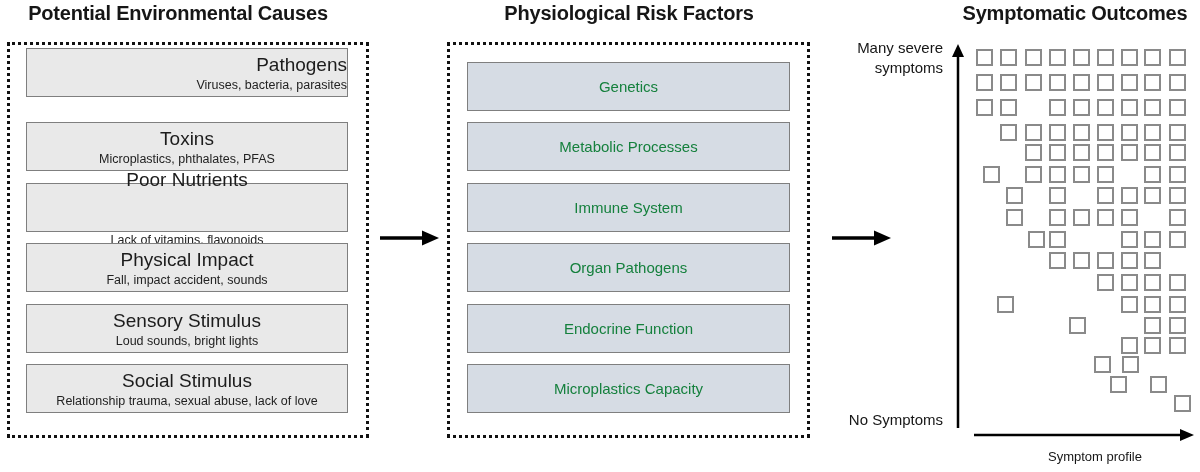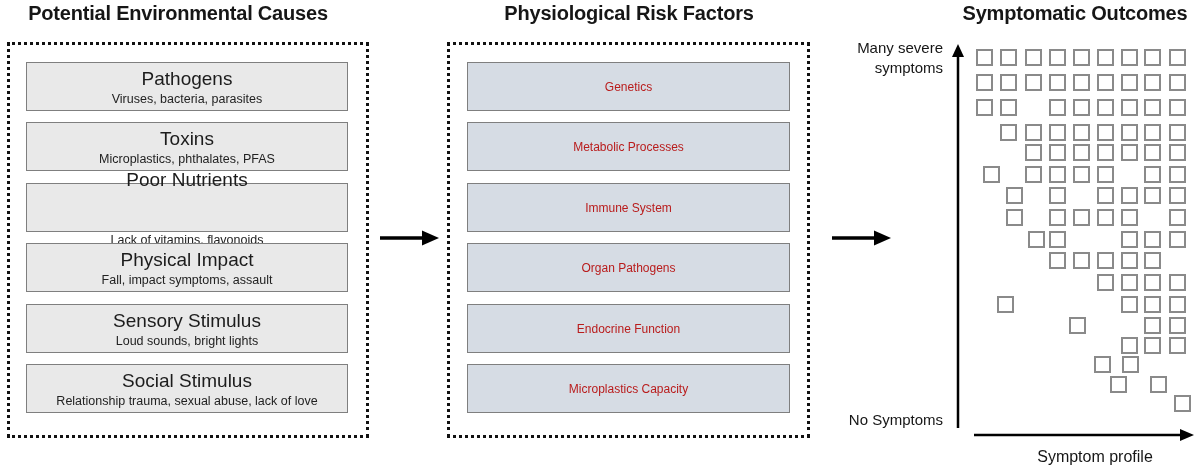--- a/index.html
+++ b/index.html
@@ -44,21 +44,21 @@
     display:flex;
     flex-direction:column;
     align-items:center;
     justify-content:center;
     text-align:center;
   }
   .cause-box{background:var(--cause-box-fill);left:26px;}
   .factor-box{background:var(--factor-box-fill);left:467px;width:323px;}
   .item-label{font-size:19px;line-height:23px;color:#1c1c1c;}
   .item-sub{font-size:12.5px;line-height:16px;color:#222222;margin-top:1px;}
-  .factor-label{font-size:12px;line-height:22px;color:#b91c1c;}
+  .factor-label{font-size:15px;line-height:22px;color:#15803d;}
   .flow-arrow{position:absolute;top:229px;}
   .axis-label{
     position:absolute;
     font-size:15px;
     line-height:20px;
     color:#161616;
   }
   .right-aligned{text-align:right;}
   .sq{
     position:absolute;
@@ -70,35 +70,35 @@
 </style>
 </head>
 <body>
 
 <div id="canvas">
 
   <div class="section-title" style="left:8px;width:340px;">Potential Environmental Causes</div>
 
   <div class="dotted-box" style="left:7px;width:362px;"></div>
 
-  <div class="item-box cause-box" style="top:62px;">
+  <div class="item-box cause-box" style="top:48px;align-items:flex-end;">
     <div class="item-label">Pathogens</div>
     <div class="item-sub">Viruses, bacteria, parasites</div>
   </div>
   <div class="item-box cause-box" style="top:122px;">
     <div class="item-label">Toxins</div>
     <div class="item-sub">Microplastics, phthalates, PFAS</div>
   </div>
   <div class="item-box cause-box" style="top:183px;gap:40px;">
     <div class="item-label">Poor Nutrients</div>
     <div class="item-sub">Lack of vitamins, flavonoids</div>
   </div>
   <div class="item-box cause-box" style="top:243px;">
     <div class="item-label">Physical Impact</div>
-    <div class="item-sub">Fall, impact symptoms, assault</div>
+    <div class="item-sub">Fall, impact accident, sounds</div>
   </div>
   <div class="item-box cause-box" style="top:304px;">
     <div class="item-label">Sensory Stimulus</div>
     <div class="item-sub">Loud sounds, bright lights</div>
   </div>
   <div class="item-box cause-box" style="top:364px;">
     <div class="item-label">Social Stimulus</div>
     <div class="item-sub">Relationship trauma, sexual abuse, lack of love</div>
   </div>
 
@@ -147,21 +147,21 @@
     <polygon points="208,2 222,8 208,14" fill="#000"></polygon>
   </svg>
 
   <div class="axis-label right-aligned" style="left:838px;top:38px;width:105px;text-align:right;">
     <div>Many severe</div>
     <div>symptoms</div>
   </div>
 
   <div class="axis-label right-aligned" style="left:838px;top:410px;width:105px;">No Symptoms</div>
 
-  <div class="axis-label" style="left:990px;top:447px;width:210px;text-align:center;font-size:16px;">Symptom profile</div>
+  <div class="axis-label" style="left:990px;top:447px;width:210px;text-align:center;font-size:13px;">Symptom profile</div>
 
   <div id="scatter-layer">
       <div class="sq" style="left: 976px; top: 49px;"></div>
       <div class="sq" style="left: 1000px; top: 49px;"></div>
       <div class="sq" style="left: 1025px; top: 49px;"></div>
       <div class="sq" style="left: 1049px; top: 49px;"></div>
       <div class="sq" style="left: 1073px; top: 49px;"></div>
       <div class="sq" style="left: 1097px; top: 49px;"></div>
       <div class="sq" style="left: 1121px; top: 49px;"></div>
       <div class="sq" style="left: 1144px; top: 49px;"></div>

